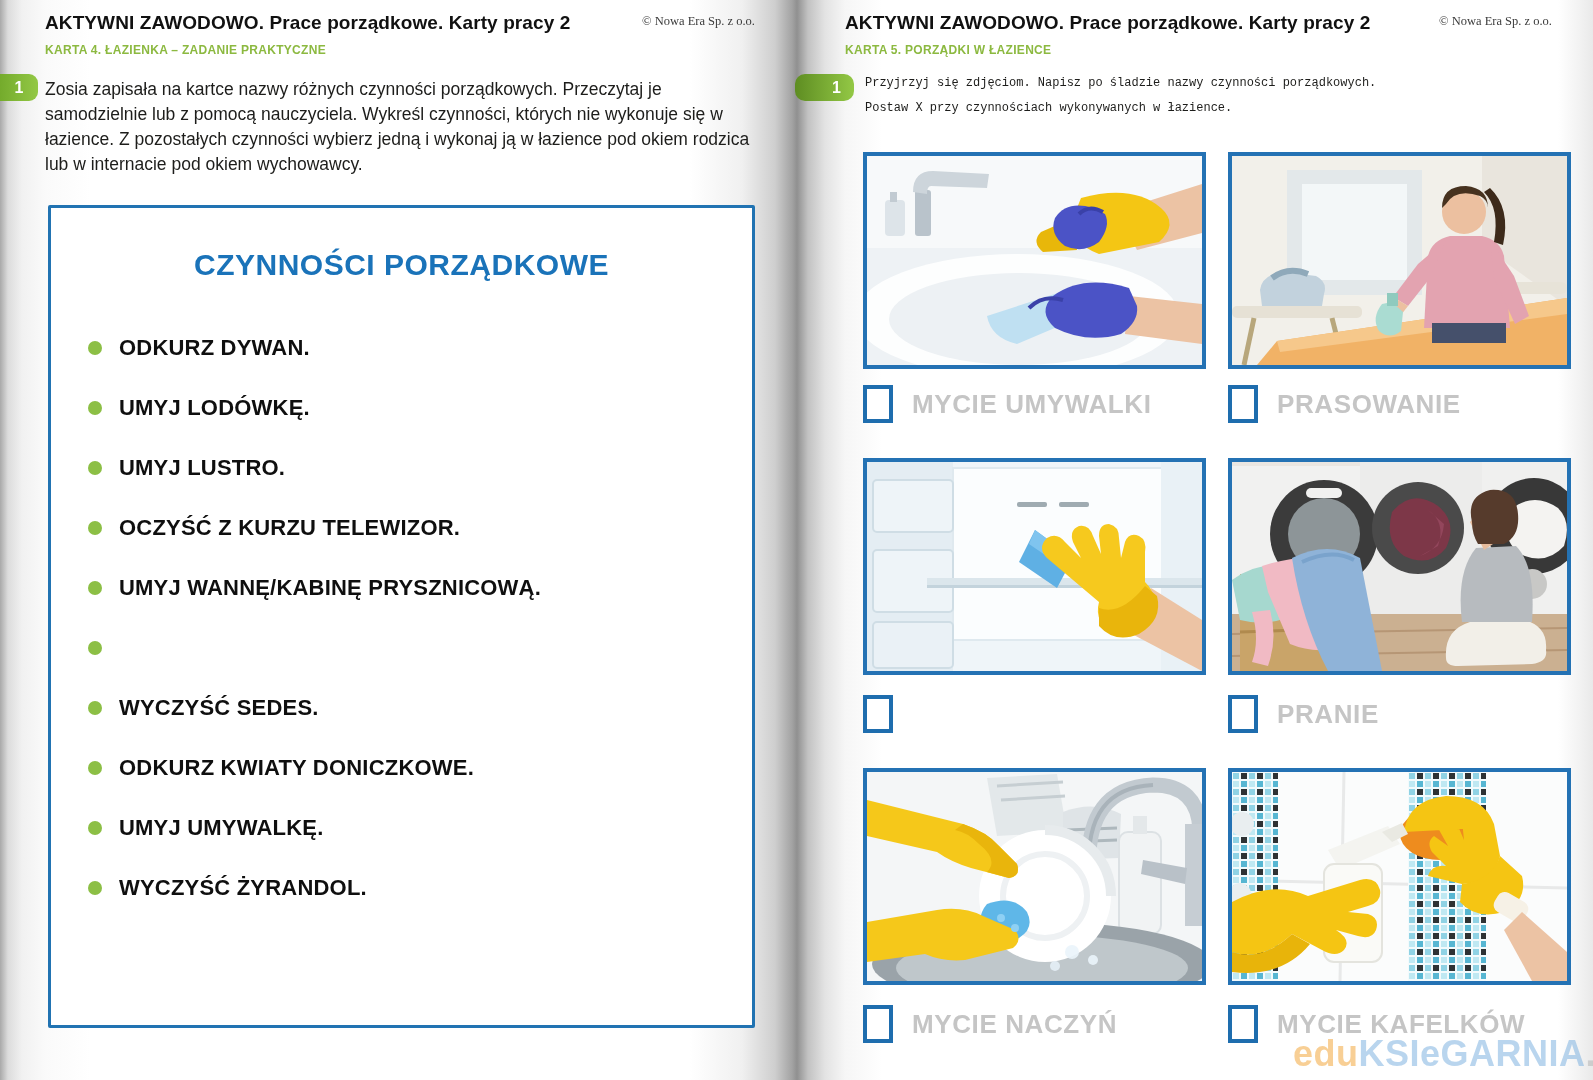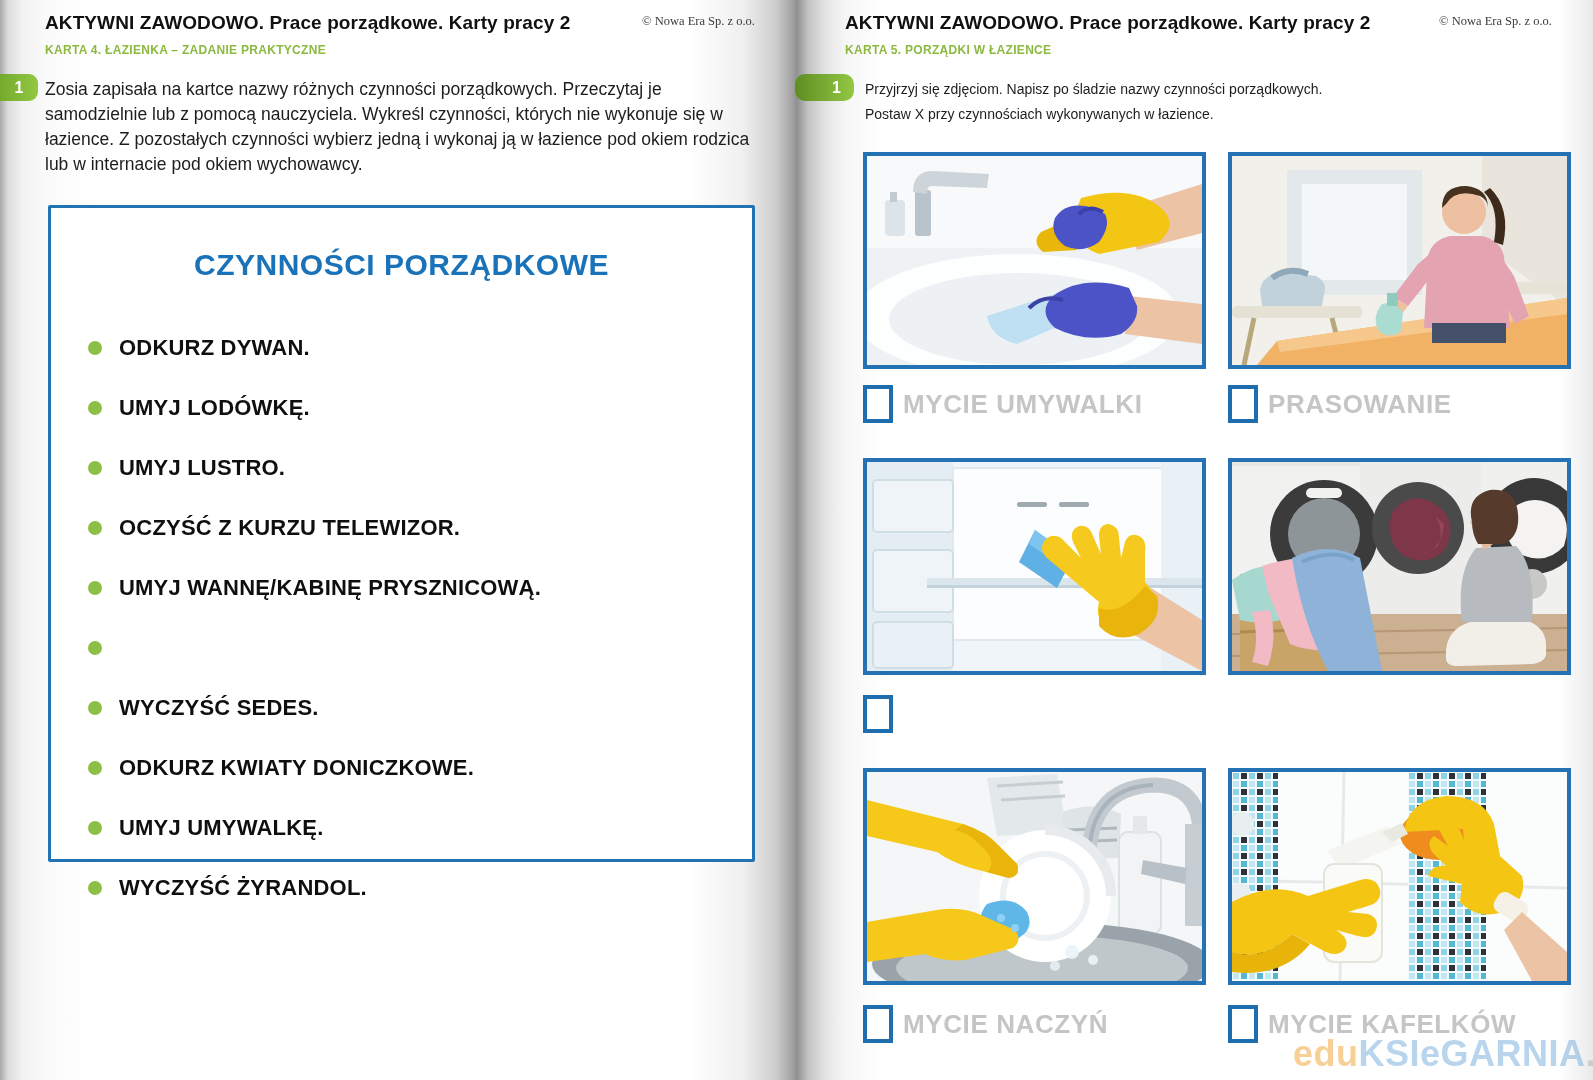--- a/index.html
+++ b/index.html
@@ -17,35 +17,35 @@
   .hdr{font-size:19px;font-weight:bold;color:#111;letter-spacing:.1px;}
   .copy{font-family:"Liberation Serif","DejaVu Serif",serif;font-size:12.5px;color:#3b3b3b;text-align:right;width:240px;}
   .karta{font-size:12px;font-weight:bold;color:#8cb940;letter-spacing:.3px;}
   .tab{height:27px;color:#fff;font-size:16px;font-weight:bold;line-height:27px;}
   .tab-left{left:0;top:74px;width:38px;text-align:center;border-radius:0 9px 9px 0;
     background:linear-gradient(to right,#74ab2c,#93c845);}
   .tab-right{left:795px;top:74px;width:59px;text-align:right;padding-right:13px;box-sizing:border-box;
     border-radius:10px;background:linear-gradient(to right,#5e8d22,#93c845);}
   .task{font-size:17.5px;line-height:25px;color:#1d1d1b;white-space:pre-line;}
   .task-left{left:45px;top:77px;width:712px;}
-  .task-right{left:865px;top:77px;width:700px;font-size:14px;}
-
-  .bigbox{left:48px;top:205px;width:707px;height:657px;box-sizing:border-box;
+  .task-right{left:865px;top:71px;width:700px;font-size:12px;font-family:Liberation Mono, monospace;}
+
+  .bigbox{left:48px;top:205px;width:707px;height:823px;box-sizing:border-box;
     background:#fff;border:3px solid #2173b2;border-radius:2px;}
   .bigbox-title{margin-top:40px;text-align:center;font-size:30px;font-weight:bold;
     color:#1a73b9;letter-spacing:.5px;}
   .chores{position:absolute;left:37px;top:110px;right:20px;list-style:none;margin:0;padding:0;}
   .chores li{height:60px;display:flex;align-items:center;gap:17px;}
   .bullet{width:14px;height:14px;border-radius:50%;background:#8cbf45;flex:none;}
   .chore-text{font-size:22px;font-weight:bold;color:#0f0f0f;letter-spacing:.2px;white-space:nowrap;}
 
   .card{position:absolute;width:343px;}
   .frame{width:343px;height:217px;box-sizing:border-box;border:4px solid #2472b4;background:#fff;}
   .frame svg{display:block;width:335px;height:209px;}
-  .label-row{display:flex;align-items:center;gap:10px;margin-top:20px;}
+  .label-row{display:flex;align-items:center;gap:19px;margin-top:20px;}
   .label-row.first{margin-top:16px;}
   .checkbox{width:30px;height:38px;box-sizing:border-box;border:4px solid #1e6dae;background:#fff;flex:none;}
   .trace-label{font-size:26px;font-weight:bold;color:#c5c5c5;letter-spacing:.6px;line-height:38px;white-space:nowrap;}
 
   .watermark{left:1293px;top:1033px;font-size:36px;font-weight:bold;letter-spacing:.5px;white-space:nowrap;}
   .wm1{color:rgba(242,168,62,.55);}
   .wm2{color:rgba(127,178,224,.55);}
   .wm3{color:rgba(176,176,176,.5);}
 </style>
 </head>
@@ -224,20 +224,24 @@
         <rect x="8" y="112" width="118" height="97" fill="#c9a469"></rect>
         <line x1="8" y1="140" x2="126" y2="136" stroke="#b08a4e" stroke-width="3"></line>
         <line x1="8" y1="170" x2="126" y2="166" stroke="#b08a4e" stroke-width="3"></line>
         <path d="M0 118 Q30 96 60 108 L66 150 Q40 166 8 158 Z" fill="#a6d8cf"></path>
         <path d="M30 104 Q80 88 118 102 L126 178 Q92 196 58 182 L36 130 Z" fill="#f1bac4"></path>
         <path d="M20 150 Q28 178 20 200 L36 204 Q46 176 38 148 Z" fill="#f1bac4"></path>
         <path d="M60 96 Q96 78 128 96 L150 209 L96 209 Q70 160 60 96 Z" fill="#8fb3d8"></path>
         <path d="M70 100 Q100 86 122 98" stroke="#7aa3cc" stroke-width="4" fill="none"></path>
       </svg>
     </div>
+    <div class="label-row">
+      <div class="checkbox"></div>
+      <div class="trace-label">PRANIE</div>
+    </div>
   </div>
 
   <div class="card" style="left:863px;top:768px;">
     <div class="frame">
       <svg viewBox="0 0 335 209" preserveAspectRatio="none">
         <rect width="335" height="209" fill="#f4f6f7"></rect>
         <path d="M120 6 L190 2 L200 60 L130 64 Z" fill="#e3e8ea"></path>
         <line x1="130" y1="14" x2="196" y2="10" stroke="#c6ced2" stroke-width="3"></line>
         <line x1="134" y1="28" x2="198" y2="24" stroke="#c6ced2" stroke-width="3"></line>
         <path d="M196 40 Q226 28 254 42 L252 86 L196 88 Z" fill="#dfe4e7"></path>

